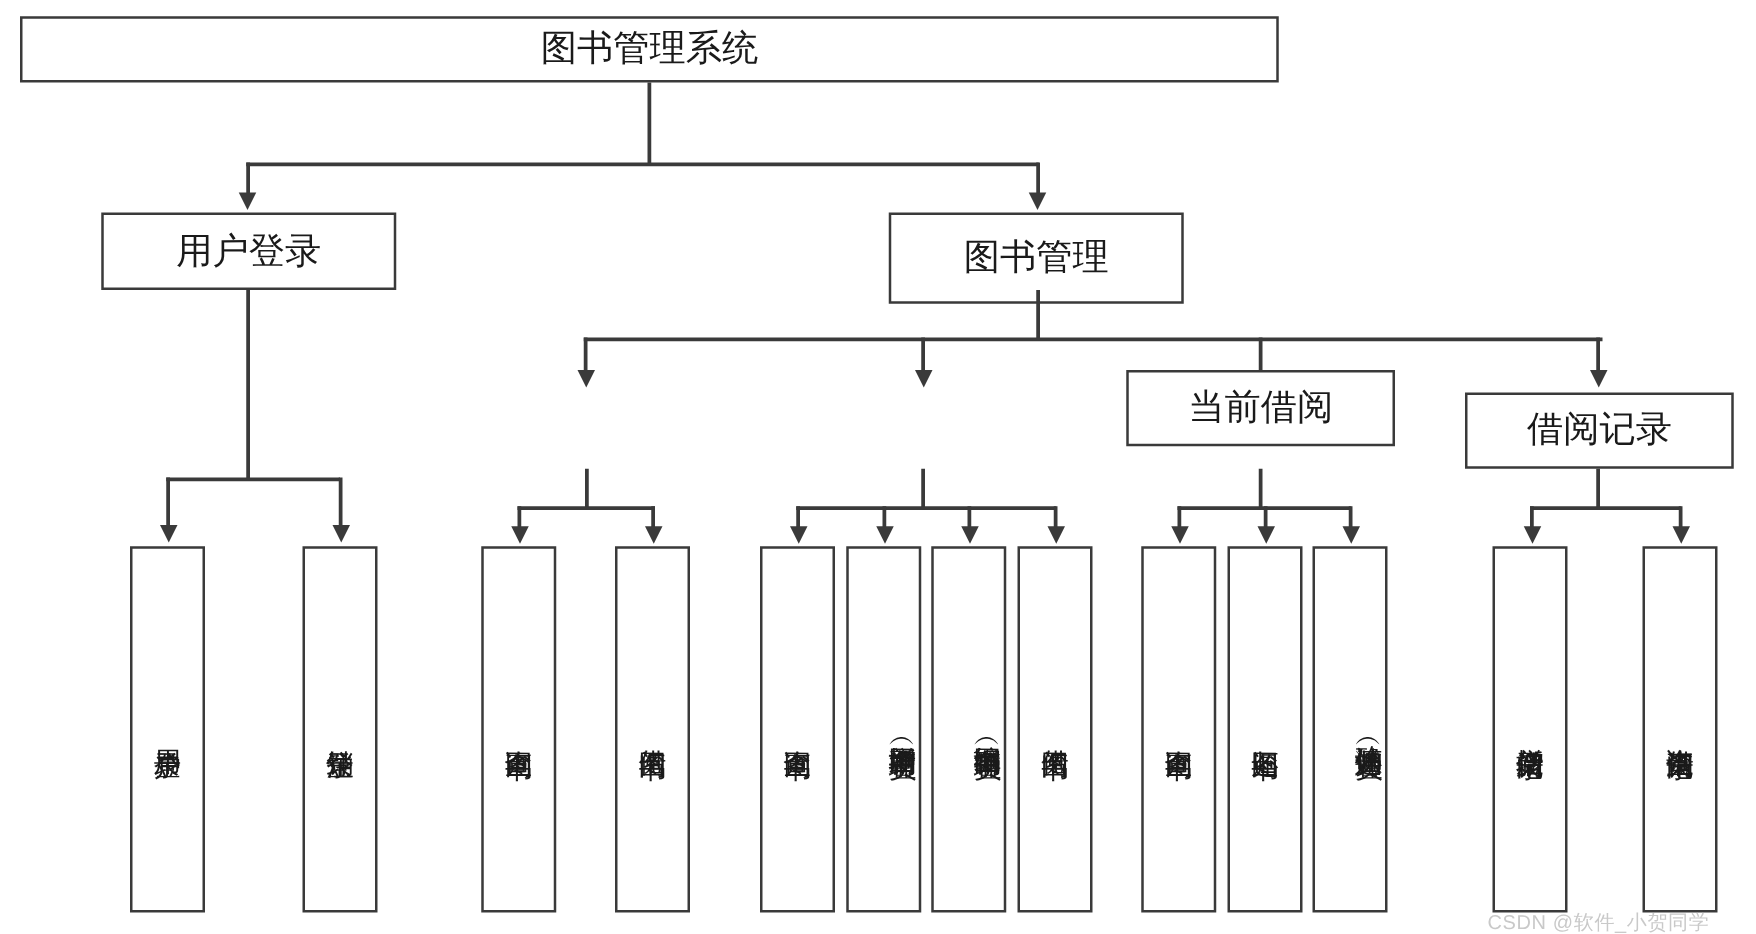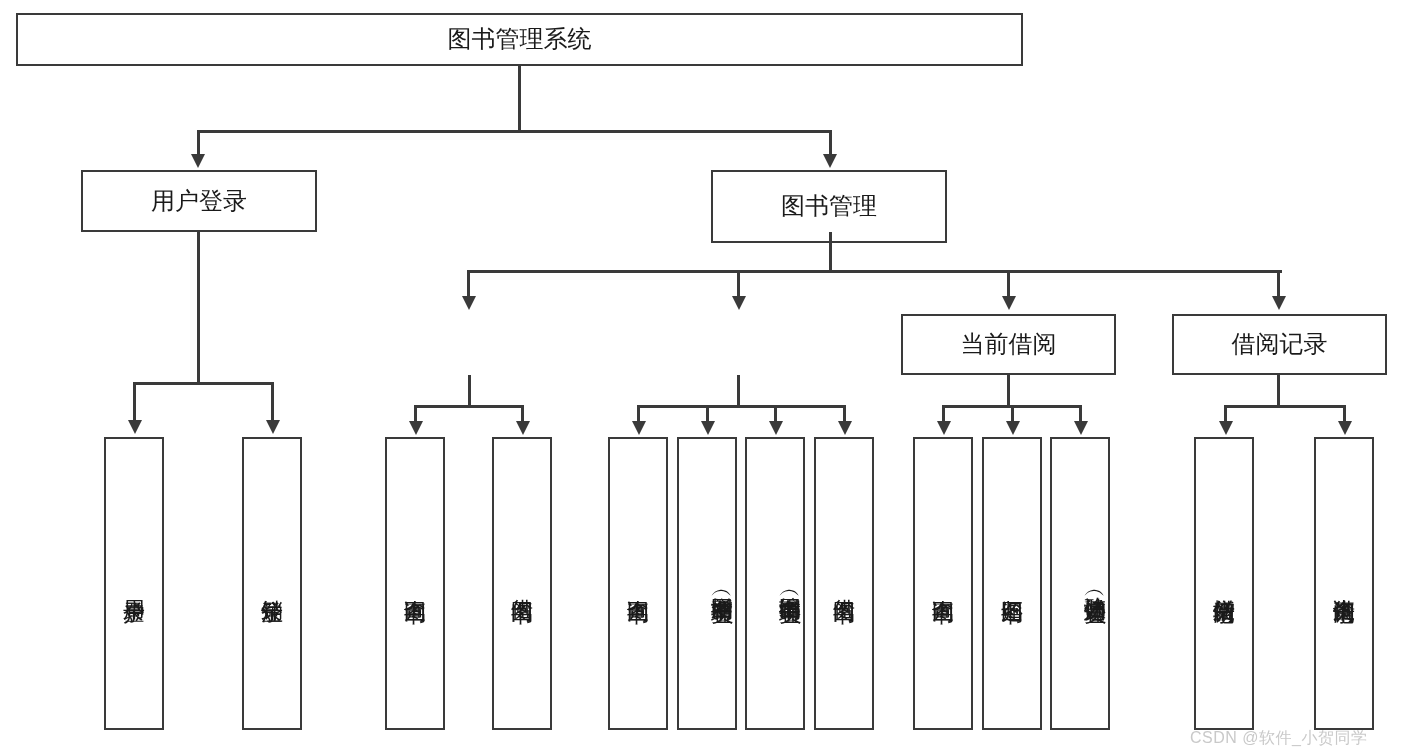--- a/index.html
+++ b/index.html
@@ -23,21 +23,21 @@
     border: 2.5px solid #3a3a3a;
     background: #ffffff;
     color: #1a1a1a;
     display: flex;
     align-items: center;
     justify-content: center;
     text-align: center;
     line-height: 1.18;
   }
   .node.h {
-    font-size: 24px;
+    font-size: 29px;
   }
   .node.v {
     writing-mode: vertical-rl;
     text-orientation: upright;
     font-size: 22px;
     letter-spacing: 1px;
     padding-top: 6px;
     padding-bottom: 6px;
     align-items: flex-start;
     justify-content: center;
@@ -106,21 +106,21 @@
   <div class="edge hline" style="left:467px; top:270px; width:815px;"></div>
   <div class="edge vline" style="left:467px; top:270px; height:28px;"></div>
   <div class="arrow" style="left:462px; top:296px;"></div>
   <div class="edge vline" style="left:737px; top:270px; height:28px;"></div>
   <div class="arrow" style="left:732px; top:296px;"></div>
   <div class="edge vline" style="left:1007px; top:270px; height:28px;"></div>
   <div class="arrow" style="left:1002px; top:296px;"></div>
   <div class="edge vline" style="left:1277px; top:270px; height:28px;"></div>
   <div class="arrow" style="left:1272px; top:296px;"></div>
 
-  <div class="node h" style="left:901px; top:314px; width:215px; height:61px;justify-content:center;">
+  <div class="node h" style="left:901px; top:296px; width:215px; height:61px;justify-content:center;">
     <span>当前借阅</span>
   </div>
   <div class="node h" style="left:1172px; top:314px; width:215px; height:61px;">
     <span>借阅记录</span>
   </div>
 
   <div class="edge vline" style="left:468px; top:375px; height:32px;"></div>
   <div class="edge hline" style="left:414px; top:405px; width:110px;"></div>
   <div class="edge vline" style="left:414px; top:405px; height:18px;"></div>
   <div class="arrow" style="left:409px; top:421px;"></div>

